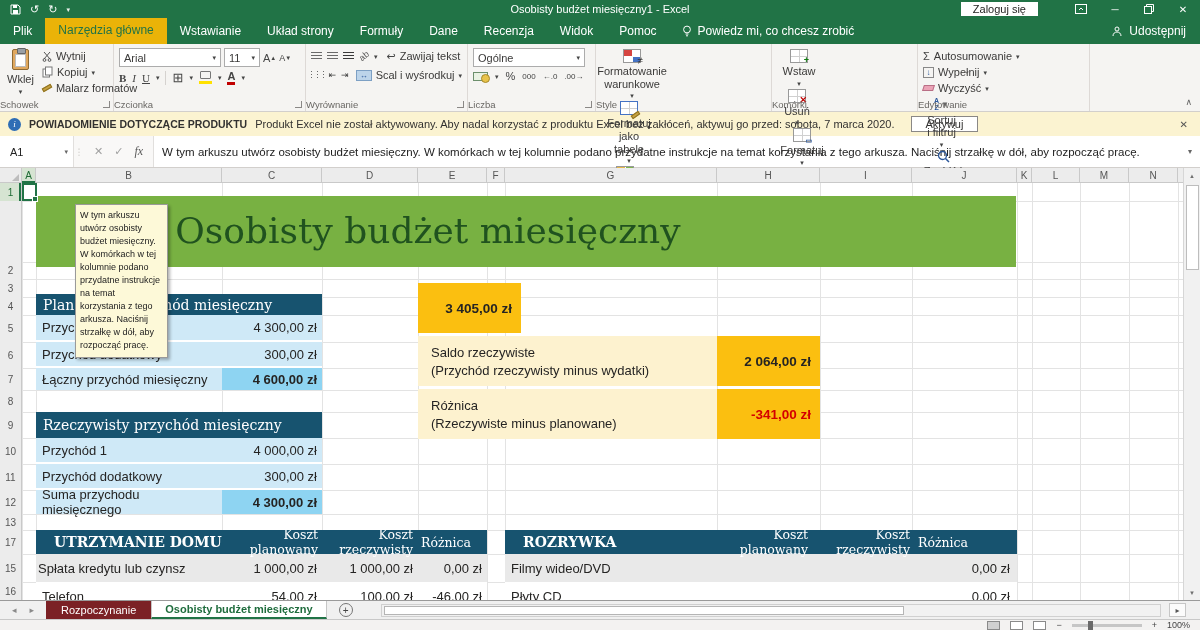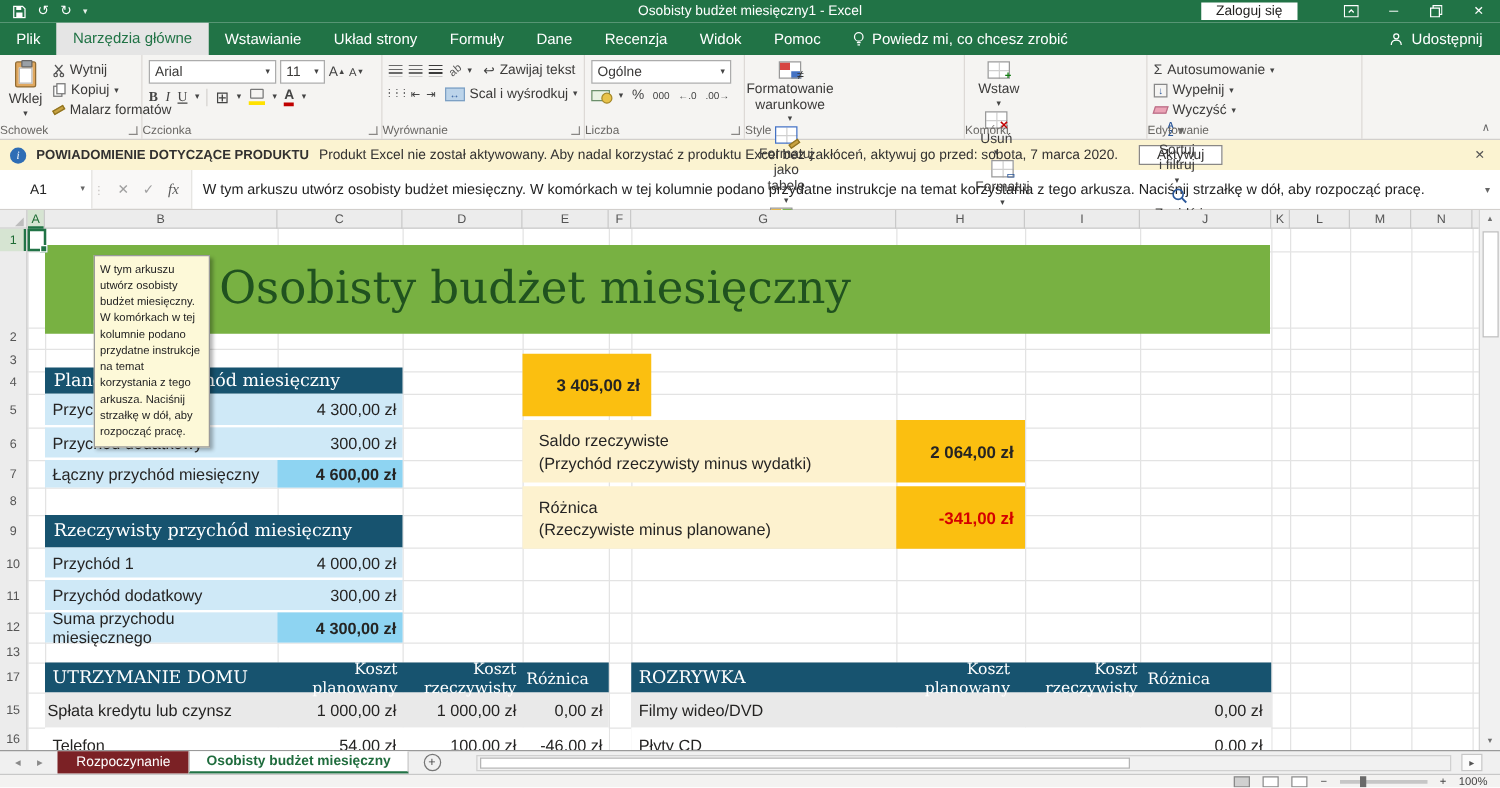--- a/index.html
+++ b/index.html
@@ -12,21 +12,21 @@
 .qat span{font-size:11px;line-height:1}
 .qat .mini{font-size:7px;opacity:.9}
 .tb-title{position:absolute;left:0;right:0;text-align:center;font-size:11px;color:#fff}
 .tb-right{margin-left:auto;display:flex;align-items:center;z-index:2}
 .signin{background:#fff;color:#252423;font-size:11px;padding:1px 12px;margin-right:26px;cursor:default}
 .winbtn{width:34px;height:18px;display:flex;align-items:center;justify-content:center;font-size:10px;color:#fff}
 .winbtn svg{display:block}
 
 .menubar{height:26px;background:#217346;display:flex;align-items:flex-end;color:#fff;font-size:12px;flex:0 0 auto}
 .mtab{padding:5px 13px 6px;white-space:nowrap}
-.mtab.active{background:#e5e5e5;color:#217346;padding-bottom:7px}
+.mtab.active{background:#eab308;color:#217346;padding-bottom:7px}
 .tellme{display:flex;align-items:center;gap:6px;margin-left:12px;padding-bottom:6px;white-space:nowrap}
 .share{margin-left:auto;display:flex;align-items:center;gap:6px;padding:0 14px 6px;white-space:nowrap}
 
 .ribbon{height:68px;background:#f5f4f2;border-bottom:1px solid #d2cfcc;display:flex;font-size:11px;color:#3b3a39;flex:0 0 auto;position:relative}
 .grp{position:relative;border-right:1px solid #ddd9d6;padding:4px 5px 14px 5px}
 .grp-label{position:absolute;bottom:1px;left:0;right:10px;text-align:left;font-size:9.5px;color:#696764}
 .launcher{position:absolute;right:3px;bottom:3px;width:7px;height:7px;border-right:1px solid #8a8886;border-bottom:1px solid #8a8886}
 .bigbtn{display:flex;flex-direction:column;align-items:center;gap:2px;text-align:center;line-height:1.15;padding:1px 2px}
 .smallrow{display:flex;align-items:center;gap:4px;height:16px;white-space:nowrap}
 .caret{font-size:7px;color:#444;line-height:1}
@@ -59,21 +59,21 @@
 .ab-rot{display:inline-block;transform:rotate(-40deg);font-size:9px;color:#555}
 .chev-collapse{position:absolute;right:8px;bottom:4px;color:#666;font-size:9px}
 
 .notif{height:24px;background:#fbf3d1;display:flex;align-items:center;gap:8px;padding-left:8px;font-size:11px;color:#323130;flex:0 0 auto}
 .infoic{width:13px;height:13px;border-radius:50%;background:#2e6db5;color:#fff;font-size:9px;font-family:"Liberation Serif",serif;font-style:italic;display:flex;align-items:center;justify-content:center;flex:0 0 auto}
 .notif b{font-size:10.5px}
 .actbtn{border:1px solid #8a8886;background:#fff;padding:1px 14px;font-size:11px;margin-left:8px;white-space:nowrap}
 .notif-close{margin-left:auto;padding-right:12px;color:#555;font-size:10px}
 
 .fbar{height:32px;background:#f9f8f7;border-bottom:1px solid #d2cfcc;display:flex;align-items:stretch;flex:0 0 auto;font-size:11px}
-.namebox{width:74px;background:#fff;display:flex;align-items:center;padding-left:24px;color:#222;border-right:1px solid #e1dfdd}
+.namebox{width:74px;background:#fff;display:flex;align-items:center;padding-left:10px;color:#222;border-right:1px solid #e1dfdd}
 .namebox .caret{margin-left:auto;padding-right:5px;color:#666}
 .dots{width:10px;display:flex;align-items:center;justify-content:center;color:#c4c1be;font-size:9px}
 .fxbtns{display:flex;align-items:center;gap:11px;padding:0 10px;border-right:1px solid #e1dfdd;color:#a0a0a0}
 .fxbtns .fx{font-family:"Liberation Serif",serif;font-style:italic;color:#5a5a5a;font-size:12px}
 .finput{flex:1;background:#fff;display:flex;align-items:center;padding-left:8px;color:#222;white-space:nowrap;overflow:hidden;font-size:11.5px}
 .fexp{width:20px;background:#fff;display:flex;align-items:center;justify-content:center;color:#666;font-size:8px}
 
 .sheet{position:relative;height:432px;background:#fff;overflow:hidden;flex:0 0 auto}
 .colhdr{position:absolute;top:0;left:0;width:1200px;height:15px;background:#ececec;border-bottom:1px solid #c9c9c9;display:flex;font-size:10px;color:#555;z-index:3}
 .colhdr .c{border-right:1px solid #c9c9c9;display:flex;align-items:center;justify-content:center;height:15px}
@@ -94,21 +94,21 @@
 .trow{display:flex;background:#cfe9f7;border-bottom:2px solid #fff}
 .trow .lbl{width:186px;padding-left:6px;display:flex;align-items:center;font-size:13px}
 .trow .val{width:100px;display:flex;align-items:center;justify-content:flex-end;padding-right:5px;font-size:13px}
 .trow.total .val{background:#8ed4f2;font-weight:bold}
 .sumrow{position:absolute;left:418px;width:402px;height:50px;display:flex;z-index:1}
 .sum-l{width:299px;background:#fdf2cf;padding:8px 0 0 13px;font-size:13px;line-height:1.4}
 .sum-v{width:103px;background:#fbbf10;display:flex;align-items:center;justify-content:flex-end;padding-right:9px;font-weight:bold;font-size:13.5px}
 .neg{color:#d40000}
 .bt{position:absolute;top:362px;z-index:1}
 .bt-h{height:24px;background:#17536f;color:#fff;display:flex;align-items:center;font-family:"DejaVu Serif",serif;font-size:12.5px}
-.bt-h .t{flex:1;padding-left:6px;font-size:14px;font-weight:normal}
+.bt-h .t{flex:1;padding-left:18px;font-size:14px;font-weight:bold}
 .bt-r{display:flex;height:28px;align-items:center;font-size:13px;background:#fff}
 .bt-r.alt{background:#e9e9e9}
 .ra{justify-content:flex-end;text-align:right}
 .cell{display:flex;align-items:center;height:100%}
 .vs{position:absolute;right:0;top:0;width:17px;height:432px;background:#f1f1f1;border-left:1px solid #d6d6d6;z-index:4;display:flex;flex-direction:column;align-items:center;font-size:6px;color:#707070}
 .vs .arr{height:15px;display:flex;align-items:center;justify-content:center;width:100%}
 .vs .thumb{width:13px;height:85px;background:#fff;border:1px solid #bdbdbd;margin-top:2px}
 .vs .sp{flex:1}
 
 .tabbar{height:19px;background:#f0f0f0;border-top:1px solid #9a9a9a;display:flex;align-items:stretch;font-size:11px;flex:0 0 auto}

